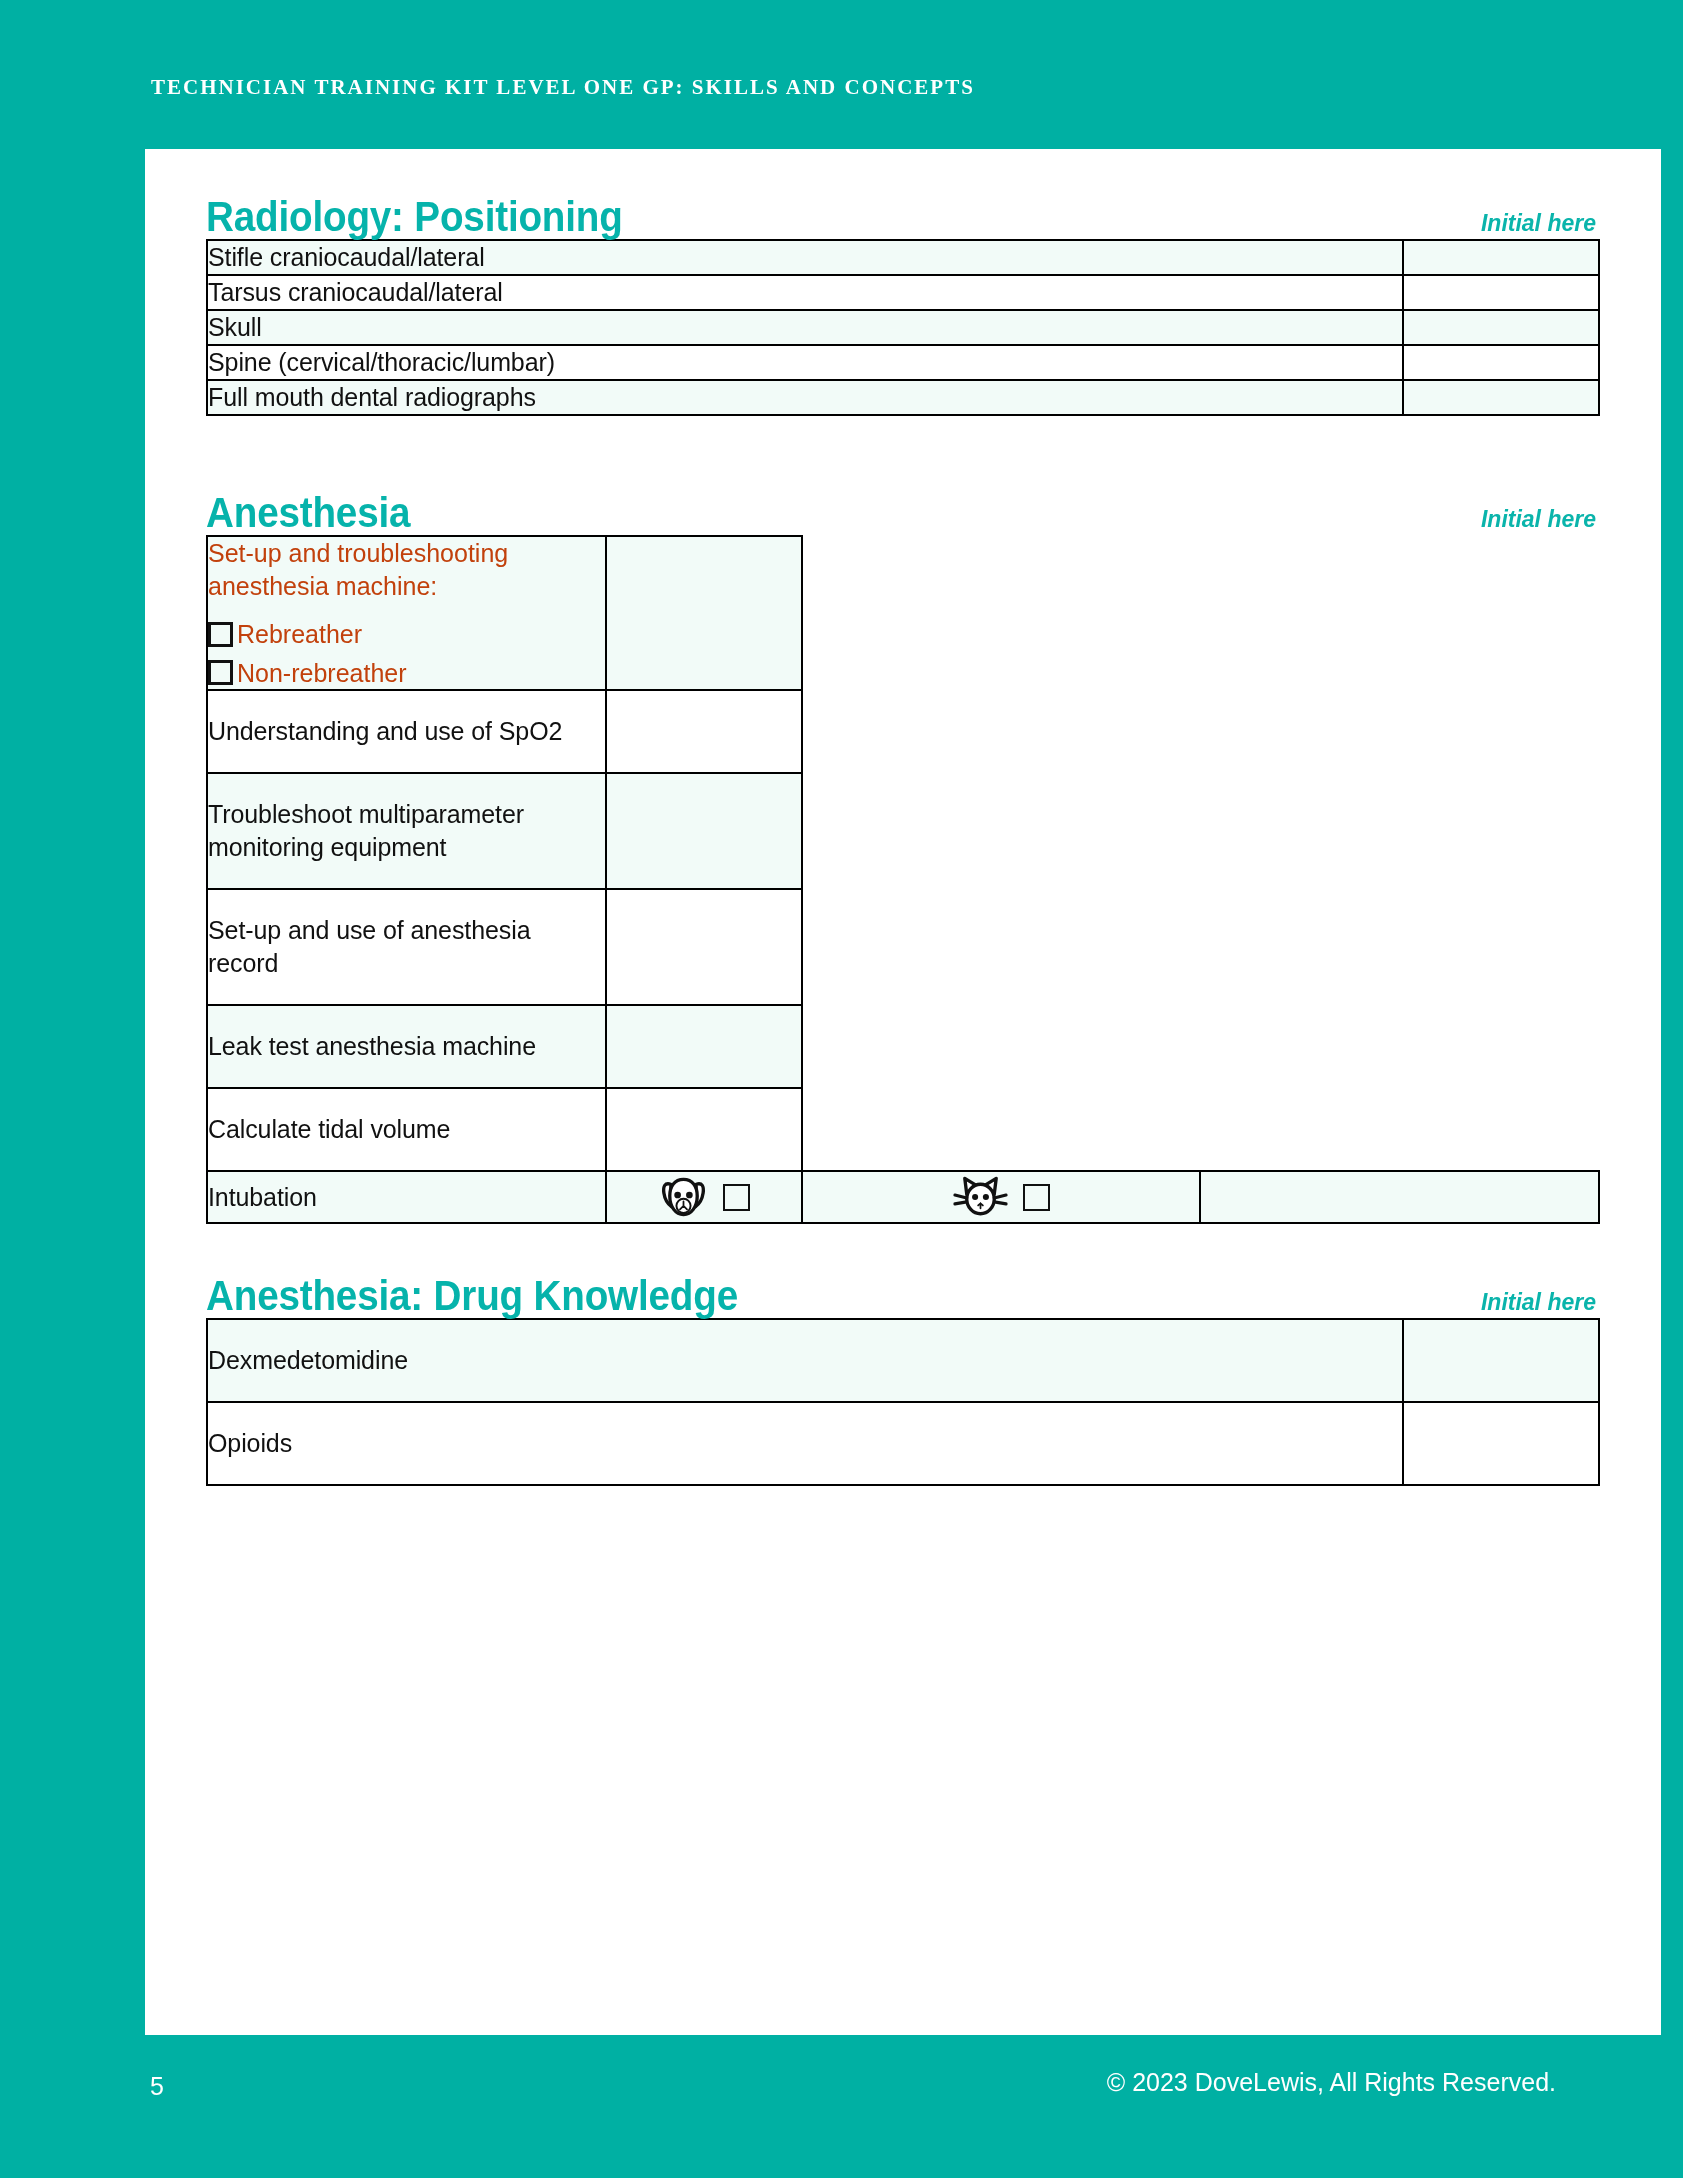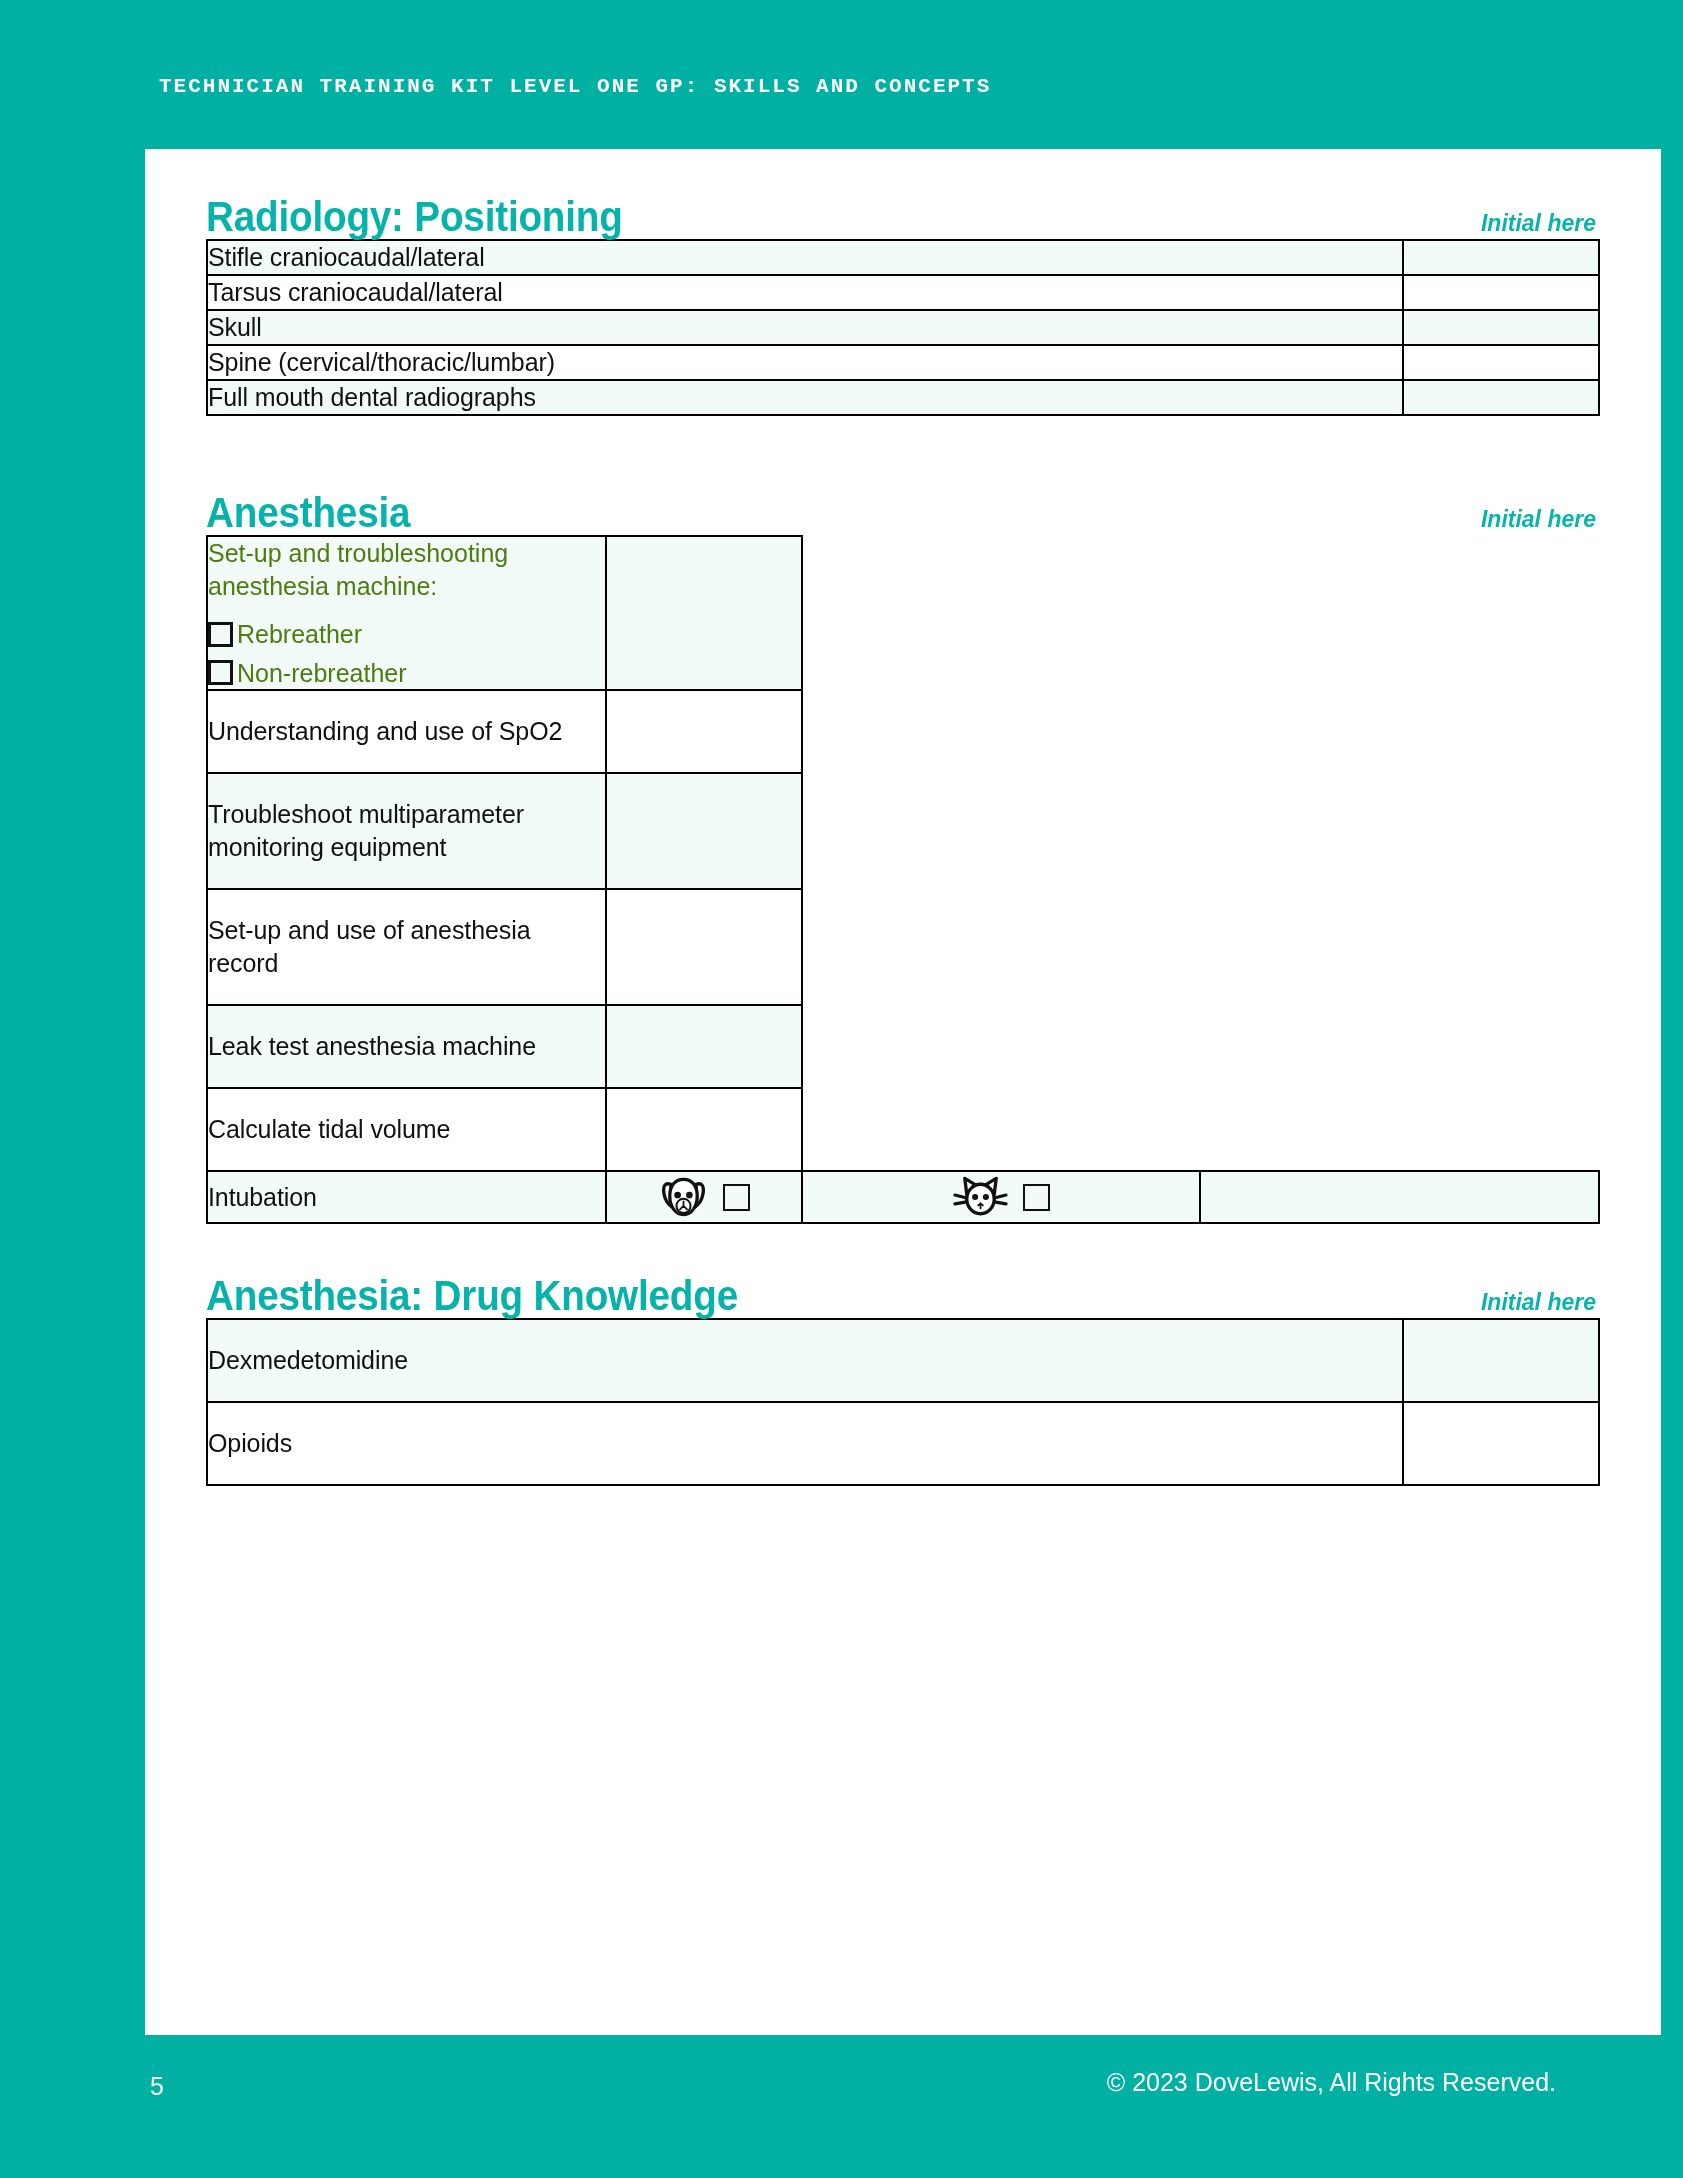--- a/index.html
+++ b/index.html
@@ -19,27 +19,27 @@
     width: 1683px;
     height: 2178px;
     background: #00b0a3;
     box-sizing: border-box;
   }
 
   
   .running-header {
     position: absolute;
     top: 75px;
-    left: 159px;
+    left: 151px;
     color: #ffffff;
     font-size: 21px;
     font-weight: bold;
     letter-spacing: 2px;
     white-space: nowrap;
-    font-family: Liberation Mono, monospace;
+    font-family: Liberation Serif, serif;
   }
 
   
   .card {
     position: absolute;
     left: 145px;
     top: 149px;
     width: 1516px;
     height: 1886px;
     background: #ffffff;
@@ -97,21 +97,21 @@
   tr.plain td { background: #ffffff; border-radius: 8px; }
 
   .col-initial { width: 194px; }
   .col-animal  { width: 147px; }
 
   .row-tall .cell-label { padding-top: 24px; padding-bottom: 24px; }
 
   
   .machine-cell {
     font-size: 25px;
-    color: #4d7c0f;
+    color: #c2410c;
     padding: 20px 0 22px 16px;
     line-height: 1.3;
   }
   .machine-cell .lead { margin-bottom: 16px; }
   .opt-line {
     display: flex;
     align-items: center;
     gap: 4px;
     margin-bottom: 6px;
   }

